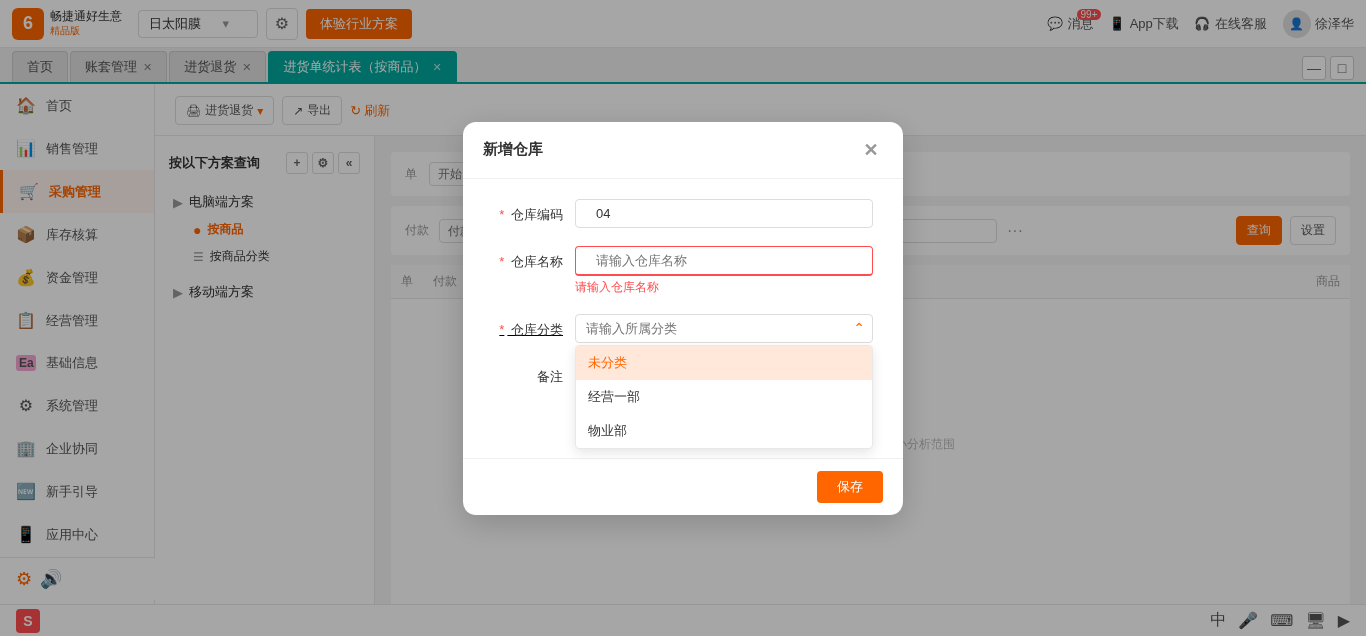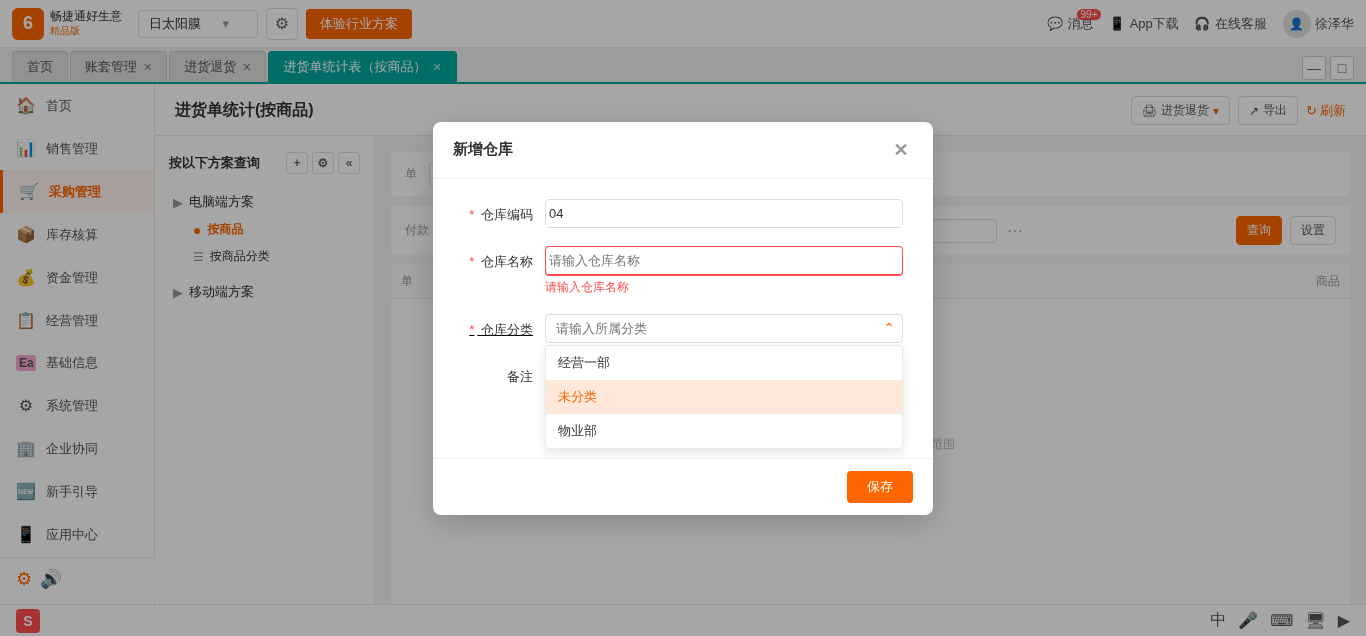--- a/index.html
+++ b/index.html
@@ -273,22 +273,22 @@
     .overlay {
       position: fixed; top: 0; left: 0; width: 100%; height: 100%;
       background: rgba(0,0,0,0.35);
       z-index: 100;
       display: flex; align-items: center; justify-content: center;
     }
 
     
     .dialog {
       background: #fff;
-      border-radius: 8px;
-      width: 500px;
+      border-radius: 13px;
+      width: 440px;
       box-shadow: 0 8px 32px rgba(0,0,0,0.18);
       overflow: visible;
       position: relative;
     }
     .dialog-header {
       padding: 16px 20px;
       border-bottom: 1px solid #f0f0f0;
       display: flex; align-items: center; justify-content: space-between;
       font-size: 15px; font-weight: bold; color: #333;
     }
@@ -313,21 +313,21 @@
       padding-top: 7px;
       text-align: right;
       flex-shrink: 0;
     }
     .form-label .required { color: #ff4d4f; margin-right: 3px; }
     .form-control-wrap { flex: 1; position: relative; }
     .form-input {
       width: 100%;
       border: 1px solid #ddd;
       border-radius: 4px;
-      padding: 6px 3px;
+      padding: 6px 20px;
       font-size: 13px;
       color: #333;
       outline: none;
     }
     .error-msg {
       color: #ff4d4f;
       font-size: 12px;
       margin-top: 3px;
     }
     .select-wrap {
@@ -541,21 +541,20 @@
     <div style="height:40px;"></div>
     <div style="display:flex;align-items:center;gap:8px;padding:10px 16px;position:absolute;bottom:36px;left:0;width:155px;border-top:1px solid #e8e8e8;background:#fff;">
       <span style="font-size:18px;color:#ff6600;cursor:pointer;">⚙</span>
       <span style="font-size:18px;color:#ff6600;cursor:pointer;">🔊</span>
     </div>
   </div>
 
   <div class="page-content">
 
     <div class="page-header">
-      <span class="page-title">进货单统计(按商品)</span>
       <div class="page-actions">
         <button class="action-btn">
           <span>🖨</span>
           <span>进货退货</span>
           <span style="color:#ff6600;">▾</span>
         </button>
         <button class="action-btn">
           <span>↗</span>
           <span>导出</span>
         </button>
@@ -677,22 +676,22 @@
       <div class="form-row" style="position:relative;text-decoration:underline;">
         <div class="form-label">
           <span class="required">*</span>
           <span>仓库分类</span>
         </div>
         <div class="form-control-wrap select-wrap">
           <input class="select-input" placeholder="请输入所属分类" style="">
           <span class="select-arrow">⌃</span>
           
           <div class="dropdown-list">
+            <div class="dropdown-item selected">未分类</div>
             <div class="dropdown-item">经营一部</div>
-            <div class="dropdown-item selected">未分类</div>
             <div class="dropdown-item">物业部</div>
           </div>
         </div>
       </div>
 
       <div class="form-row">
         <div class="form-label">
           <span>备注</span>
         </div>
         <div class="form-control-wrap">

